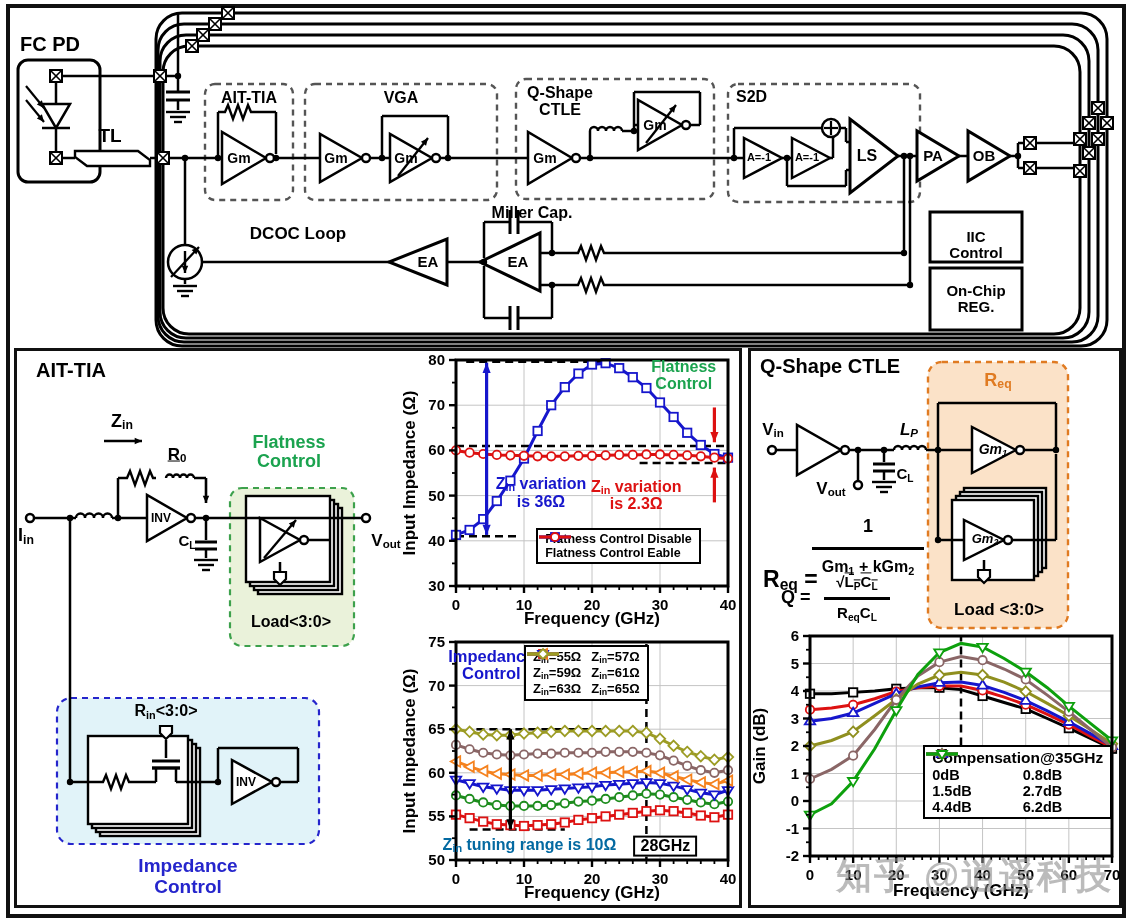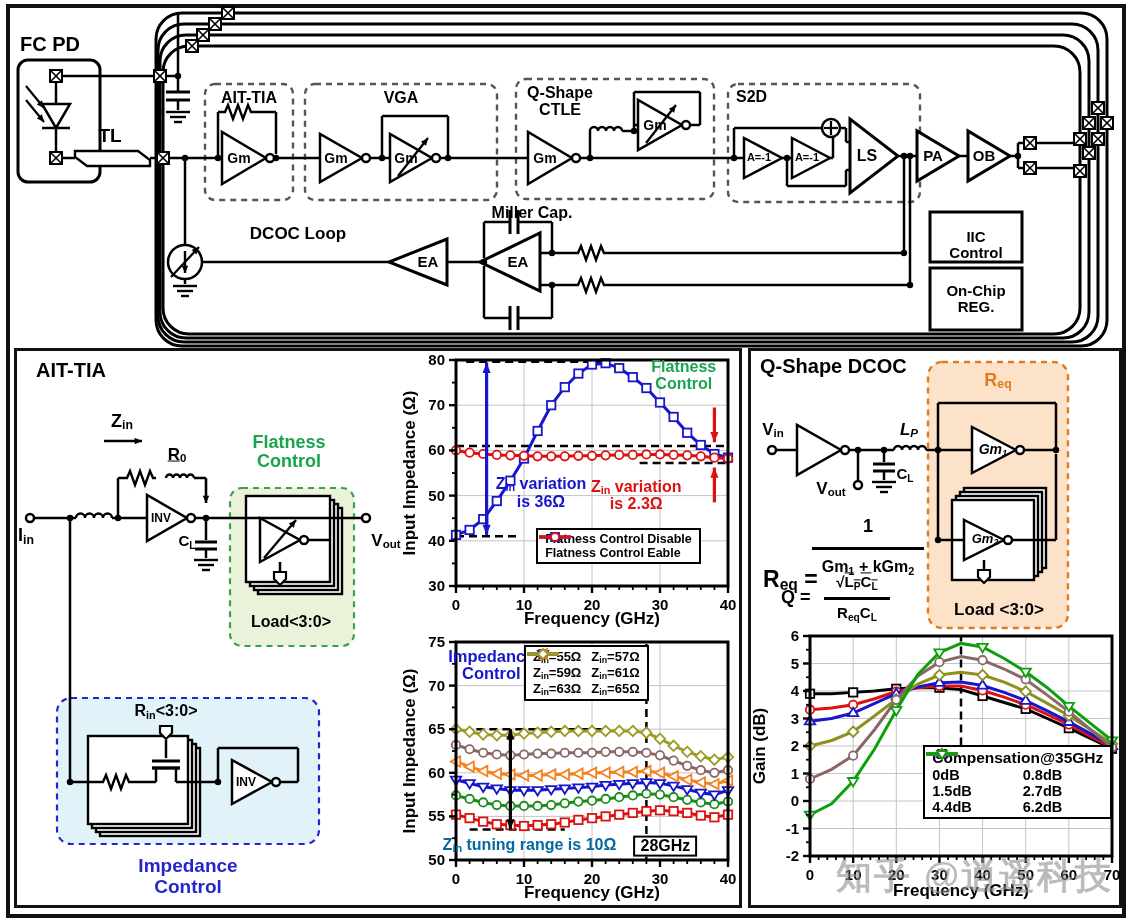--- a/index.html
+++ b/index.html
@@ -372,21 +372,21 @@
   <div class="lb c" style="left:177px;top:455px;font-size:17px;text-decoration:underline;">R<sub>0</sub></div>
   <div class="lb c" style="left:161px;top:518px;font-size:12px;">INV</div>
   <div class="lb c" style="left:187px;top:542px;font-size:15px;">C<sub>L</sub></div>
   <div class="lb c" style="left:289px;top:452px;font-size:18px;color:#1ba34f;">Flatness<br>Control</div>
   <div class="lb c" style="left:291px;top:622px;font-size:16px;">Load&lt;3:0&gt;</div>
   <div class="lb c" style="left:386px;top:541px;font-size:17px;">V<sub>out</sub></div>
   <div class="lb c" style="left:166px;top:712px;font-size:16px;">R<sub>in</sub>&lt;3:0&gt;</div>
   <div class="lb c" style="left:246px;top:782px;font-size:12px;">INV</div>
   <div class="lb c" style="left:188px;top:877px;font-size:19px;color:#2525cc;">Impedance<br>Control</div>
 
-  <div class="lb" style="left:760px;top:356px;font-size:20px;">Q-Shape DCOC</div>
+  <div class="lb" style="left:760px;top:356px;font-size:20px;">Q-Shape CTLE</div>
   <div class="lb c" style="left:773px;top:430px;font-size:17px;">V<sub>in</sub></div>
   <div class="lb c" style="left:831px;top:489px;font-size:17px;">V<sub>out</sub></div>
   <div class="lb c" style="left:909px;top:430px;font-size:17px;"><i>L<sub>P</sub></i></div>
   <div class="lb c" style="left:905px;top:475px;font-size:15px;">C<sub>L</sub></div>
   <div class="lb c" style="left:998px;top:381px;font-size:18px;color:#e07b22;">R<sub>eq</sub></div>
   <div class="lb c" style="left:993px;top:450px;font-size:14px;"><i>Gm<sub>1</sub></i></div>
   <div class="lb c" style="left:985px;top:540px;font-size:13px;"><i>Gm<sub>2</sub></i></div>
   <div class="lb c" style="left:999px;top:610px;font-size:17px;">Load &lt;3:0&gt;</div>
   <div class="lb" style="left:763px;top:532px;font-size:23px;margin-top:35px;">R<sub>eq</sub> =</div>
   <div class="lb c" style="left:868px;top:527px;font-size:18px;">1</div>

